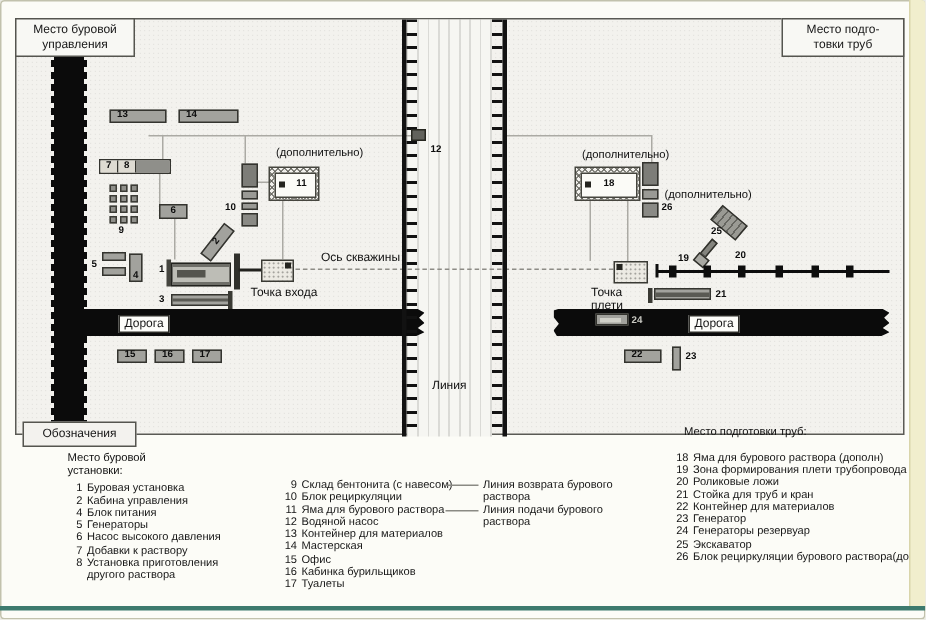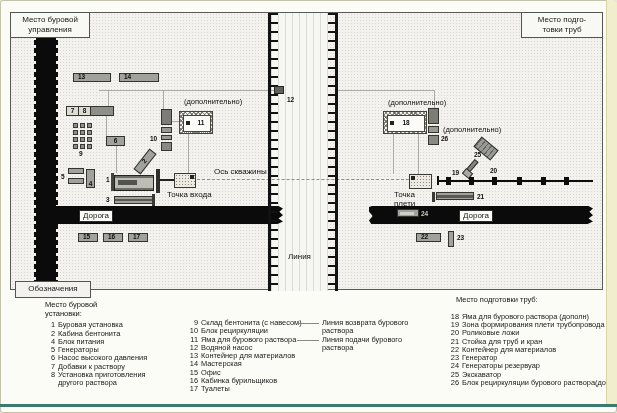--- a/index.html
+++ b/index.html
@@ -275,21 +275,21 @@
     </div>
     <div style="margin-top:3px">
 
         <div class="lrow">
           <span class="lnum" style="width:10px">1</span>
           <span class="ltxt">Буровая установка</span>
         </div>
 
         <div class="lrow">
           <span class="lnum" style="width:10px">2</span>
-          <span class="ltxt">Кабина бентонита</span>
+          <span class="ltxt">Кабина управления</span>
         </div>
 
         <div class="lrow">
           <span class="lnum" style="width:10px">4</span>
           <span class="ltxt">Блок питания</span>
         </div>
 
         <div class="lrow">
           <span class="lnum" style="width:10px">5</span>
           <span class="ltxt">Генераторы</span>
@@ -368,21 +368,21 @@
         <span class="ltxt pre" style="white-space:pre-line">Линия возврата бурового раствора</span>
       </div>
 
       <div class="lrow line-row">
         <span class="swatch"></span>
         <span class="ltxt pre" style="white-space:pre-line">Линия подачи бурового
 раствора</span>
       </div>
     </div>
 
-  <div class="abs" style="left:446px;top:296px;width:170px">
+  <div class="abs" style="left:446px;top:284px;width:170px">
     <div class="ltitle" style="padding-left:10px">Место подготовки труб:</div>
     <div class="nowrap" style="margin-top:8px">
 
         <div class="lrow">
           <span class="lnum" style="width:13px">18</span>
           <span class="ltxt">Яма для бурового раствора (дополн)</span>
         </div>
 
         <div class="lrow">
           <span class="lnum" style="width:13px">19</span>

